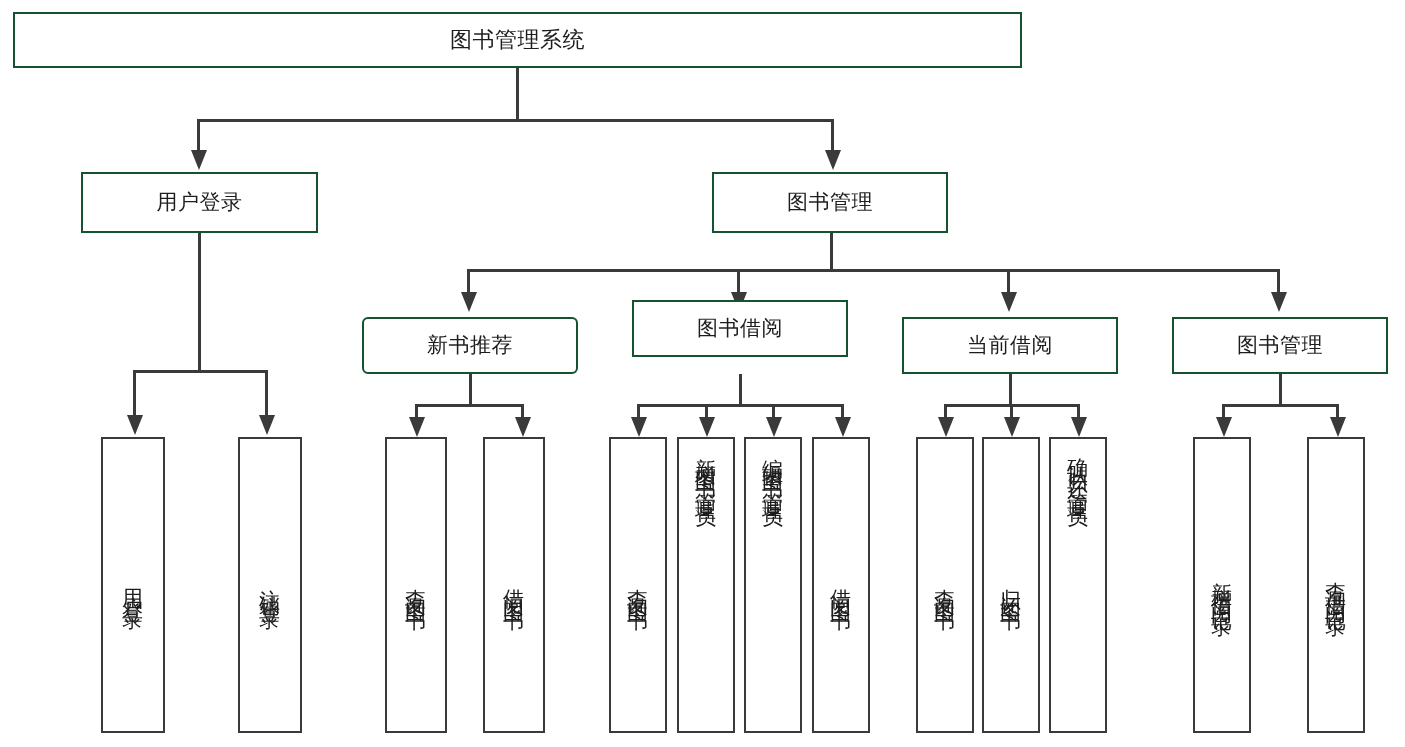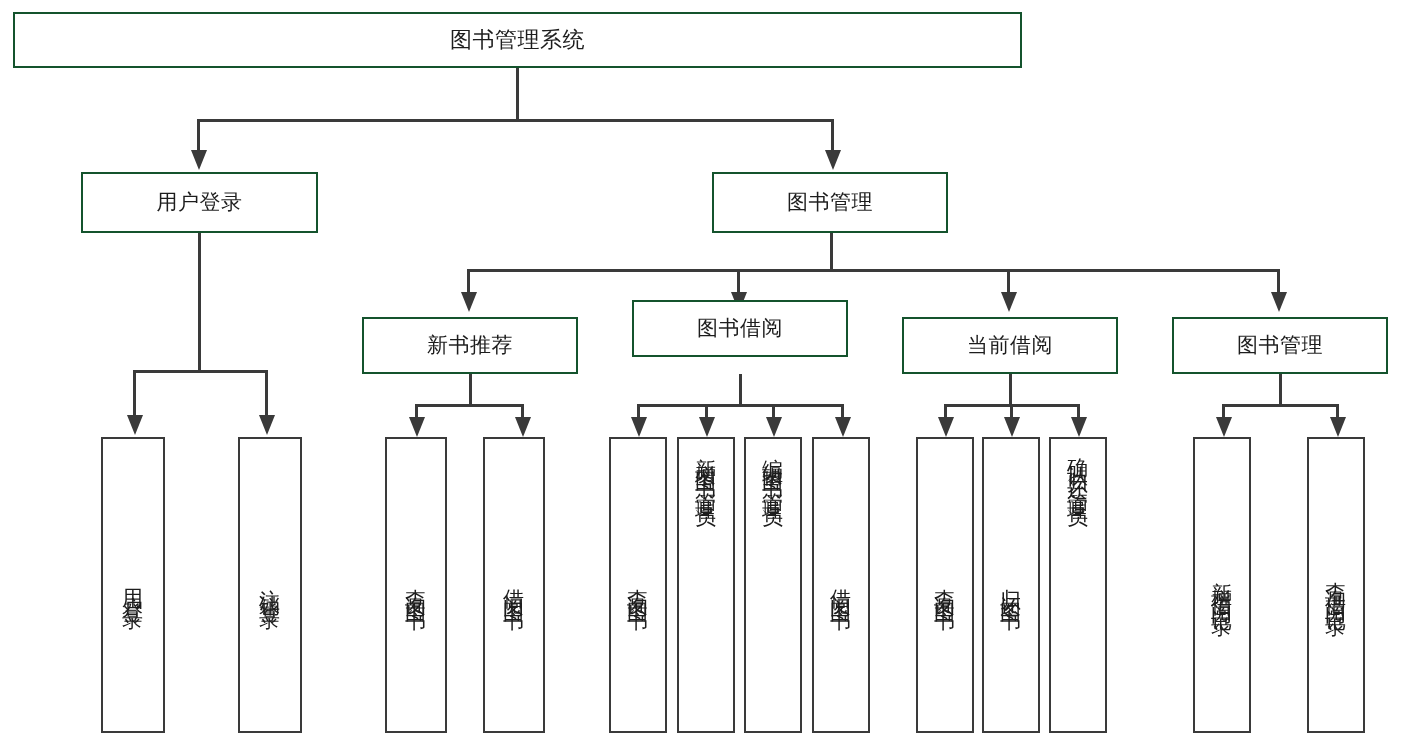--- a/index.html
+++ b/index.html
@@ -135,21 +135,21 @@
 
   <div class="vline" style="left:737px; top:269px; height:24px;"></div>
   <div class="arrow" style="left:731px; top:292px;"></div>
 
   <div class="vline" style="left:1007px; top:269px; height:24px;"></div>
   <div class="arrow" style="left:1001px; top:292px;"></div>
 
   <div class="vline" style="left:1277px; top:269px; height:24px;"></div>
   <div class="arrow" style="left:1271px; top:292px;"></div>
 
-  <div class="node" style="left:362px; top:317px; width:216px; height:57px;">
+  <div class="node" style="left:362px; top:317px; width:216px; height:57px;border-radius:6px;">
     <span>新书推荐</span>
   </div>
 
   <div class="node" style="left:632px; top:300px; width:216px; height:57px;">
     <span>图书借阅</span>
   </div>
 
   <div class="node" style="left:902px; top:317px; width:216px; height:57px;">
     <span>当前借阅</span>
   </div>

